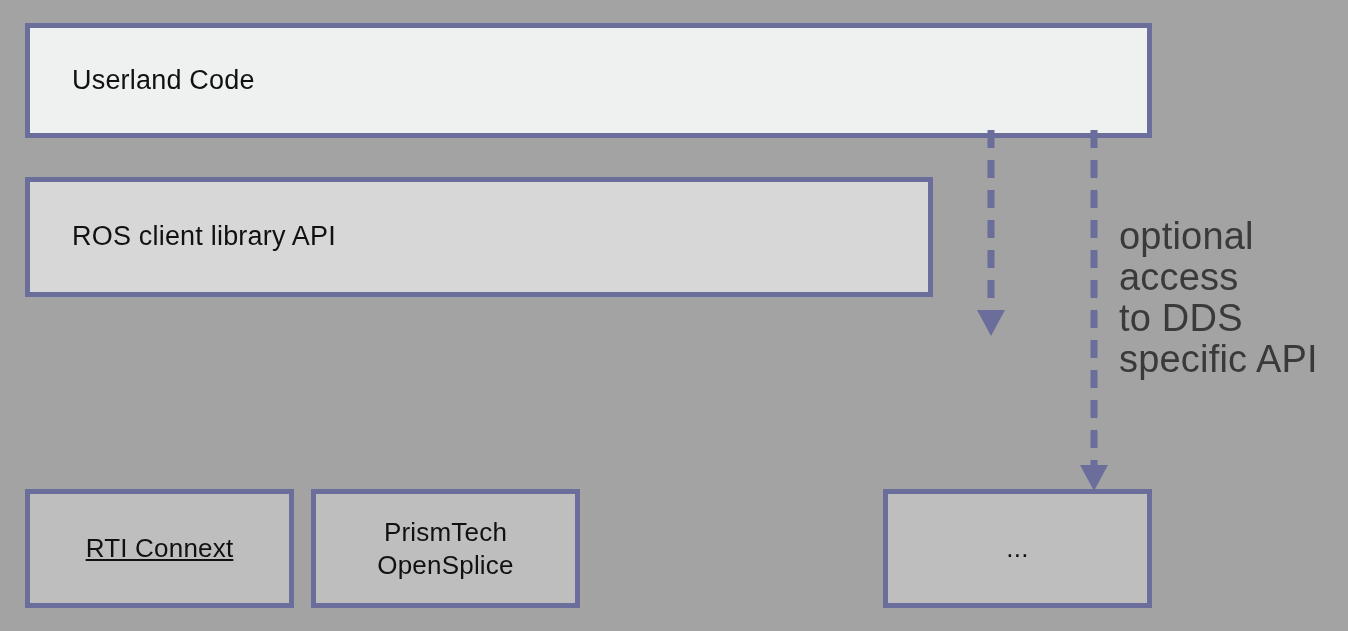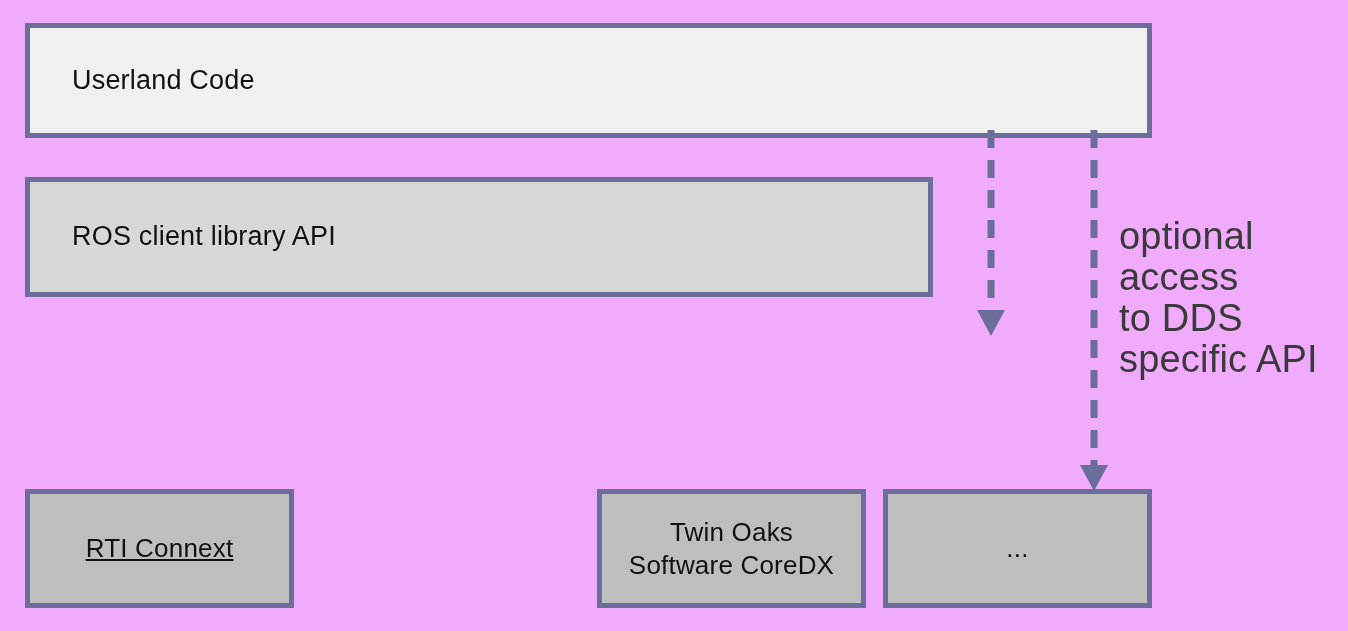--- a/index.html
+++ b/index.html
@@ -10,21 +10,21 @@
   body {
     width: 1348px;
     height: 631px;
     overflow: hidden;
     font-family: "Liberation Sans", sans-serif;
   }
   #diagram {
     position: relative;
     width: 1348px;
     height: 631px;
-    background: #f0abfc;
+    background: #a3a3a3;
   }
   .layer-box {
     position: absolute;
     box-sizing: border-box;
     border: 5px solid #6b6e9b;
     display: flex;
     align-items: center;
     color: #111111;
     font-size: 27px;
     letter-spacing: 0.2px;
@@ -101,25 +101,25 @@
 
   <div class="layer-box left-text" id="box-ros-api">
     <span class="box-label">ROS client library API</span>
   </div>
 
 
   <div class="layer-box center-text vendor-box" id="box-rti">
     <span class="box-label">RTI Connext</span>
   </div>
 
+  <div class="layer-box center-text vendor-box" id="box-prism">
+    <span class="box-label">PrismTech
+OpenSplice</span>
+  </div>
 
-  <div class="layer-box center-text vendor-box" id="box-twinoaks">
-    <span class="box-label">Twin Oaks
-Software CoreDX</span>
-  </div>
 
   <div class="layer-box center-text vendor-box" id="box-more">
     <span class="box-label">...</span>
   </div>
 
   <svg class="connector" id="connector-to-abstract" viewBox="0 0 62 210">
     <line x1="31" y1="0" x2="31" y2="182" stroke="#6b6e9b" stroke-width="7" stroke-dasharray="18 12" stroke-linecap="butt"></line>
     <polygon points="31,206 17,180 45,180" fill="#6b6e9b"></polygon>
   </svg>
 

